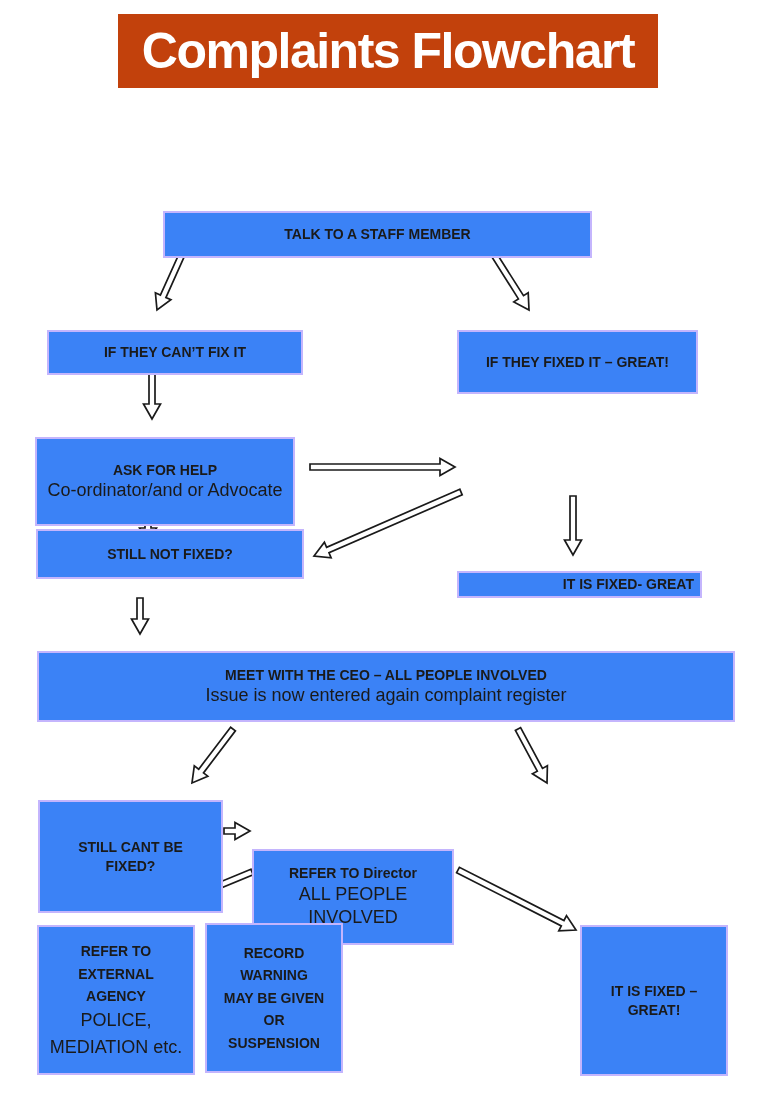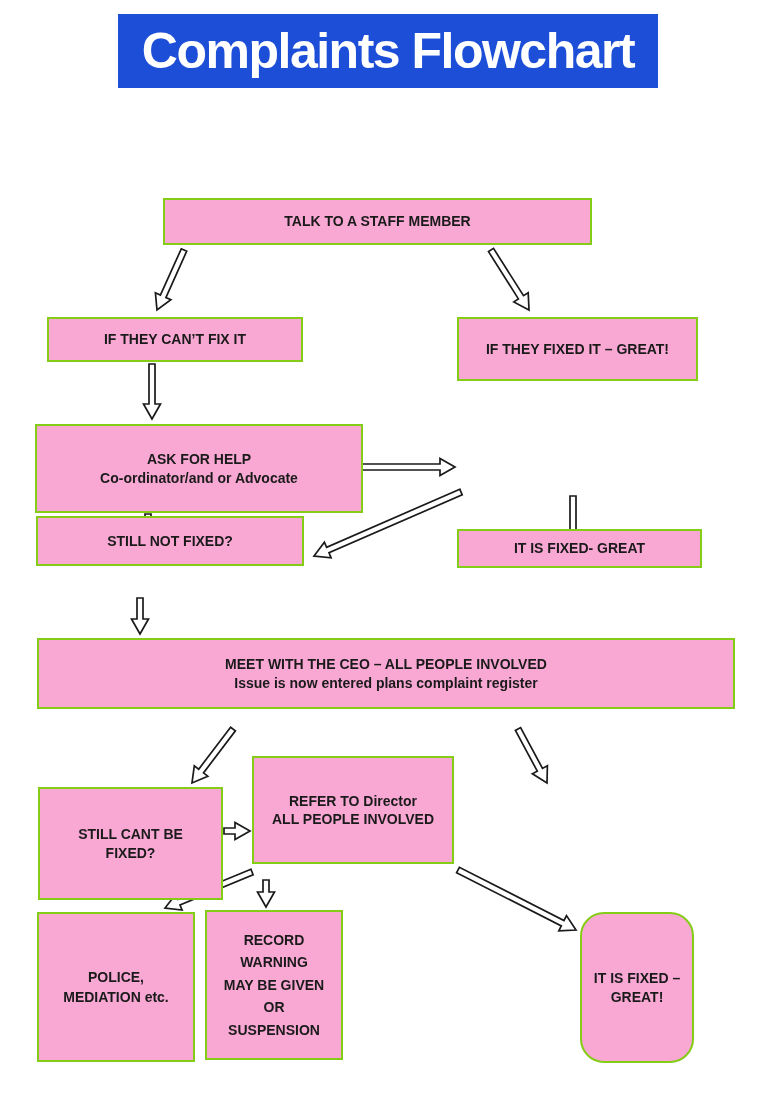--- a/index.html
+++ b/index.html
@@ -33,51 +33,52 @@
   }
   path.arrow {
     fill: #ffffff;
     stroke: #1a1a1a;
     stroke-width: 1.7;
     stroke-linejoin: miter;
   }
   .node {
     position: absolute;
     box-sizing: border-box;
-    background: #f9a8d4;
-    border: 2px solid #84cc16;
+    background: #3b82f6;
+    border: 2px solid #c4b5fd;
     display: flex;
     flex-direction: column;
     align-items: center;
     justify-content: center;
     text-align: center;
     padding: 2px 6px;
     color: #1a1a1a;
+    margin-top: 13px;
   }
   .node .t {
     font-weight: 700;
     font-size: 14px;
     line-height: 1.32;
     white-space: pre-line;
   }
   .node .s {
-    font-weight: 700;
-    font-size: 14px;
+    font-weight: 400;
+    font-size: 18px;
     line-height: 1.3;
     white-space: pre-line;
   }
   .node.roomy .t { line-height: 1.6; }
   .node.roomy .s { line-height: 1.45; }
 </style>
 </head>
 <body>
 
 <div class="canvas">
 
-  <header class="banner" style="background: #1d4ed8;">
+  <header class="banner" style="background: #c2410c;">
     <h1>Complaints Flowchart</h1>
   </header>
 
   <svg class="edges" viewBox="0 0 768 1108" aria-hidden="true">
     <path class="arrow" d="M181.3,248.8L160.4,295.1L155.4,292.8L157.0,310.0L170.9,299.8L165.9,297.6L186.7,251.2Z"></path>
     <path class="arrow" d="M488.5,251.6L518.4,298.9L513.8,301.9L529.0,310.0L528.2,292.8L523.5,295.7L493.5,248.4Z"></path>
     <path class="arrow" d="M149.0,364.0L149.0,404.0L143.5,404.0L152.0,419.0L160.5,404.0L155.0,404.0L155.0,364.0Z"></path>
     <path class="arrow" d="M310.0,470.0L440.0,470.0L440.0,475.5L455.0,467.0L440.0,458.5L440.0,464.0L310.0,464.0Z"></path>
     <path class="arrow" d="M459.8,489.2L326.6,547.3L324.4,542.2L314.0,556.0L331.1,557.8L329.0,552.8L462.2,494.8Z"></path>
     <path class="arrow" d="M145.0,514.0L145.0,528.0L139.5,528.0L148.0,543.0L156.5,528.0L151.0,528.0L151.0,514.0Z"></path>
@@ -96,61 +97,64 @@
   </div>
 
   <div class="node" style="left:47px; top:317px; width:256px; height:45px;">
     <div class="t">IF THEY CAN’T FIX IT</div>
   </div>
 
   <div class="node" style="left:457px; top:317px; width:241px; height:64px;">
     <div class="t">IF THEY FIXED IT – GREAT!</div>
   </div>
 
-  <div class="node" style="left:35px; top:424px; width:328px; height:89px;">
+  <div class="node" style="left:35px; top:424px; width:260px; height:89px;">
     <div class="t">ASK FOR HELP</div>
     <div class="s">Co-ordinator/and or Advocate</div>
   </div>
 
 
   <div class="node" style="left:36px; top:516px; width:268px; height:50px;">
     <div class="t">STILL NOT FIXED?</div>
   </div>
 
-  <div class="node" style="left:457px; top:529px; width:245px; height:39px;">
+  <div class="node" style="left:457px; top:558px; width:245px; height:27px;align-items:flex-end;">
     <div class="t">IT IS FIXED- GREAT</div>
   </div>
 
   <div class="node" style="left:37px; top:638px; width:698px; height:71px;">
     <div class="t">MEET WITH THE CEO – ALL PEOPLE INVOLVED</div>
-    <div class="s">Issue is now entered plans complaint register</div>
+    <div class="s">Issue is now entered again complaint register</div>
   </div>
 
   <div class="node" style="left:38px; top:787px; width:185px; height:113px;">
     <div class="t">STILL CANT BE
 FIXED?</div>
   </div>
 
-  <div class="node" style="left:252px; top:756px; width:202px; height:108px;align-items:center;">
+  <div class="node" style="left:252px; top:836px; width:202px; height:96px;align-items:center;">
     <div class="t">REFER TO Director</div>
     <div class="s">ALL PEOPLE INVOLVED</div>
   </div>
 
 
   <div class="node roomy" style="left:37px; top:912px; width:158px; height:150px;">
+    <div class="t">REFER TO
+EXTERNAL
+AGENCY</div>
     <div class="s">POLICE,
 MEDIATION etc.</div>
   </div>
 
   <div class="node roomy" style="left:205px; top:910px; width:138px; height:150px;">
     <div class="t">RECORD
 WARNING
 MAY BE GIVEN
 OR
 SUSPENSION</div>
   </div>
 
-  <div class="node" style="left:580px; top:912px; width:114px; height:151px;border-radius:24px;">
+  <div class="node" style="left:580px; top:912px; width:148px; height:151px;">
     <div class="t">IT IS FIXED –
 GREAT!</div>
   </div>
 
 </div>
 
 </body></html>

